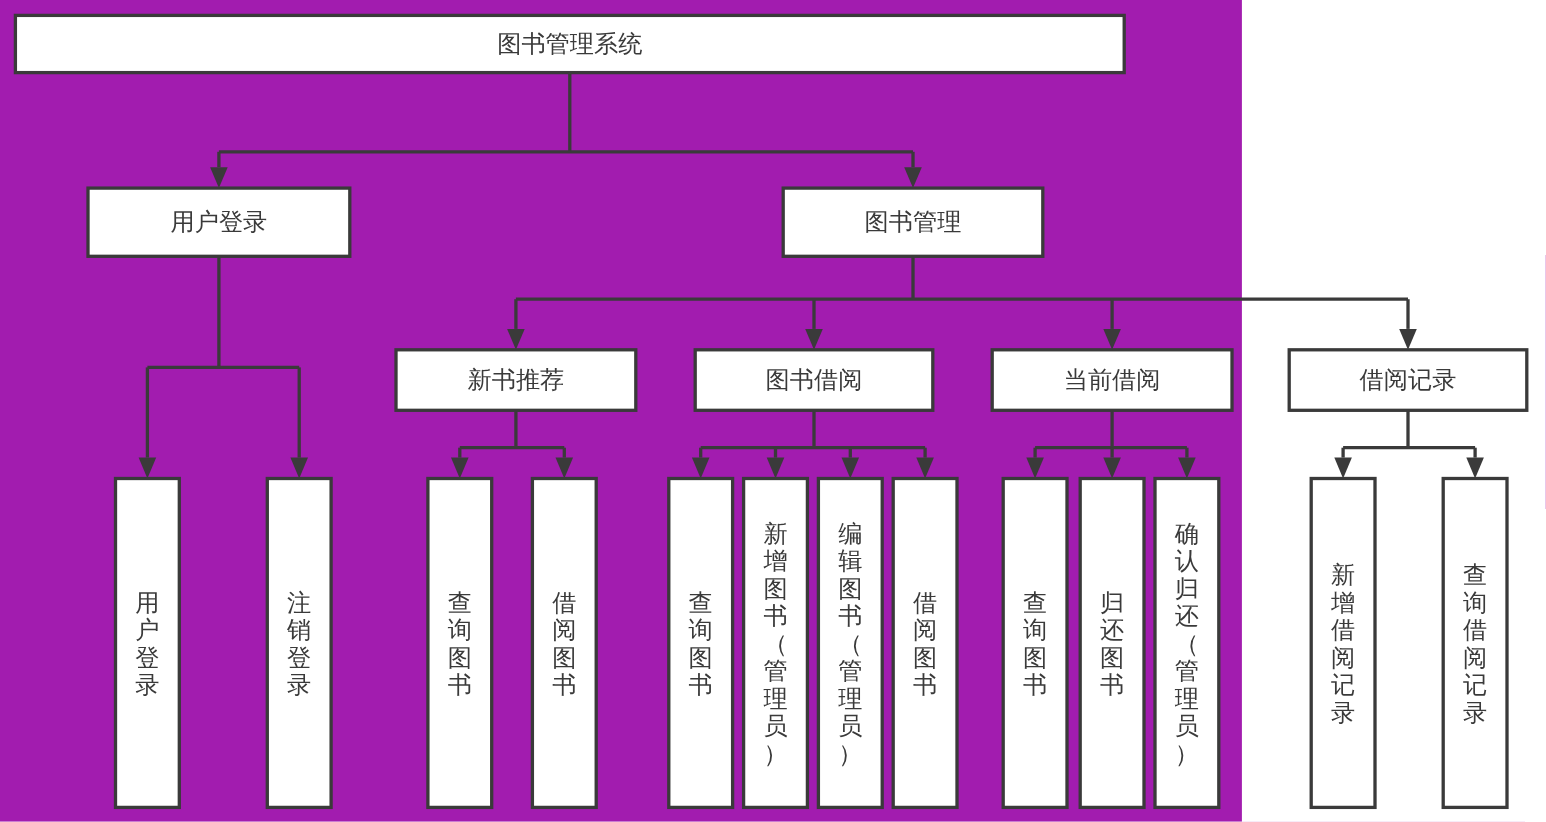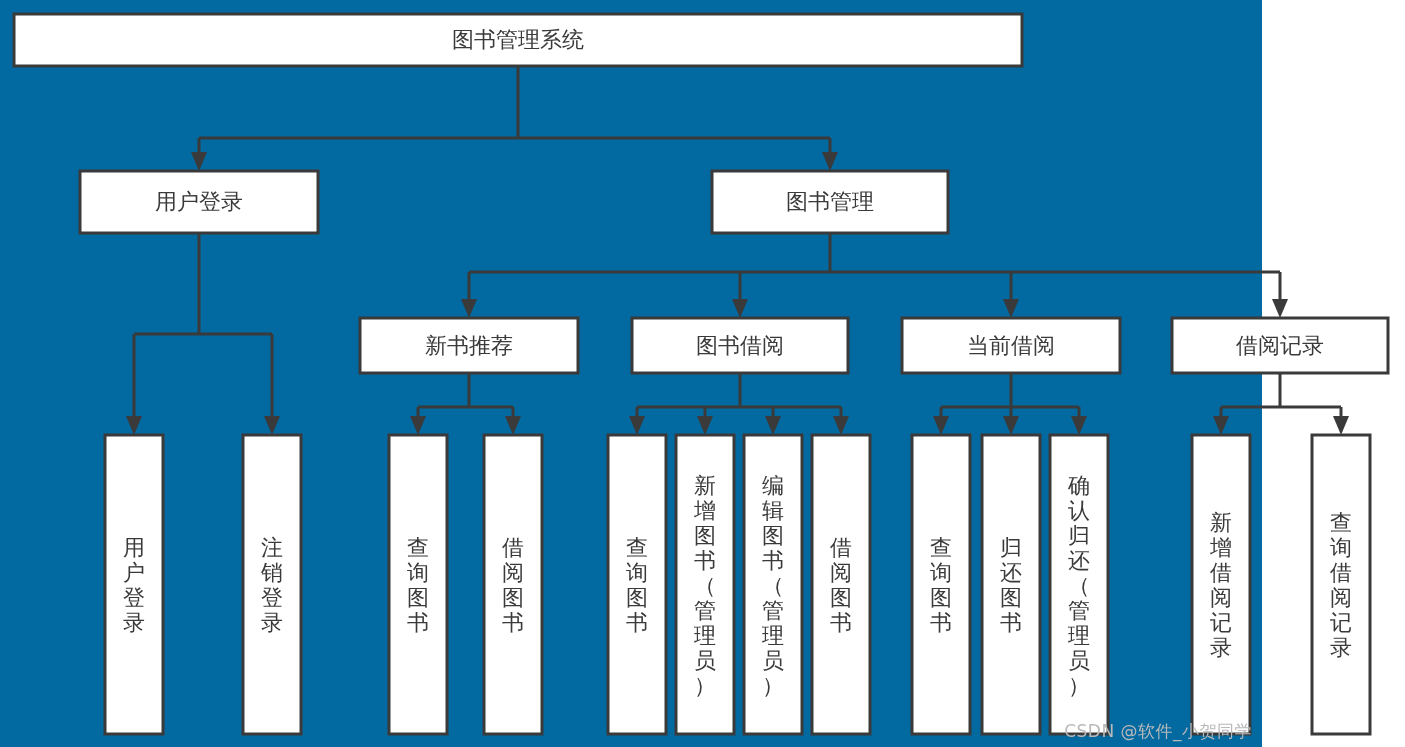--- a/index.html
+++ b/index.html
@@ -1,21 +1,21 @@
 <!DOCTYPE html>
 <html><head>
 <meta charset="utf-8">
 <style>
   html,body{margin:0;padding:0;background:#ffffff;}
   body{
     width:1405px;height:747px;
     font-family:"DejaVu Sans","Liberation Sans",sans-serif;
     overflow:hidden;
   }
-  #diagram-root{position:relative;width:1262px;height:747px;background:#0369a1;}
+  #diagram-root{position:relative;width:1129px;height:747px;background:#a21caf;}
   svg#tree{position:absolute;left:0;top:0;width:1405px;height:747px;display:block;}
   .nodebox{fill:#ffffff;stroke:#3a3a3a;stroke-width:3;}
   .edge{stroke:#3a3a3a;stroke-width:3;fill:none;stroke-linecap:butt;}
   .arrowhead{fill:#3a3a3a;stroke:none;}
   .lbl-h{
     font-family:"DejaVu Sans","Liberation Sans",sans-serif;
     font-size:22px;fill:#3a3a3a;text-anchor:middle;dominant-baseline:middle;
   }
   .lbl-v{
     font-family:"DejaVu Sans","Liberation Sans",sans-serif;
@@ -163,14 +163,13 @@
           <rect x="1192" y="435" width="58" height="299" class="nodebox"></rect>
           <text x="1221" class="lbl-v"><tspan x="1221" y="530">新</tspan><tspan x="1221" y="555">增</tspan><tspan x="1221" y="580">借</tspan><tspan x="1221" y="605">阅</tspan><tspan x="1221" y="630">记</tspan><tspan x="1221" y="655">录</tspan></text>
         </g>
         <g>
           <rect x="1312" y="435" width="58" height="299" class="nodebox"></rect>
           <text x="1341" class="lbl-v"><tspan x="1341" y="530">查</tspan><tspan x="1341" y="555">询</tspan><tspan x="1341" y="580">借</tspan><tspan x="1341" y="605">阅</tspan><tspan x="1341" y="630">记</tspan><tspan x="1341" y="655">录</tspan></text>
         </g>
       </g>
   </svg>
 
-  <div class="watermark">CSDN @软件_小贺同学</div>
 </div>
 
 </body></html>

